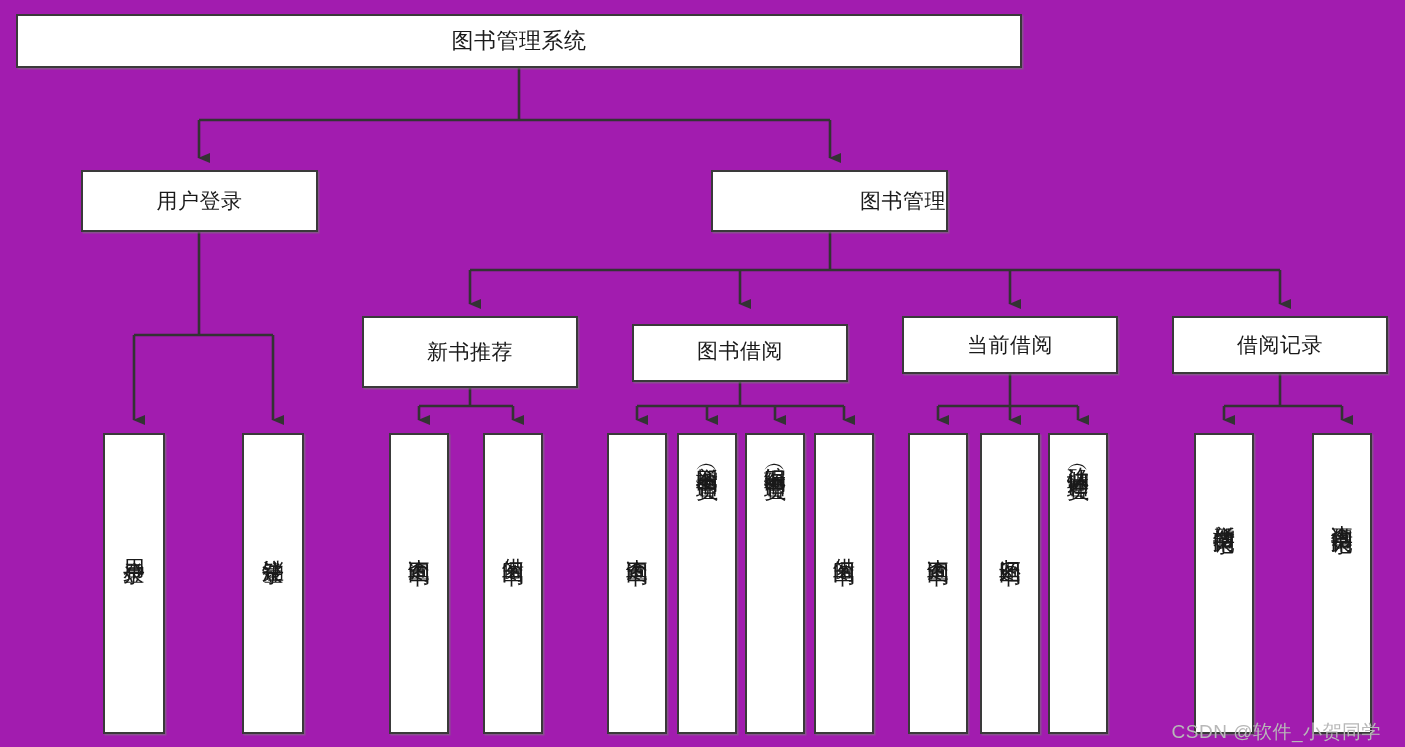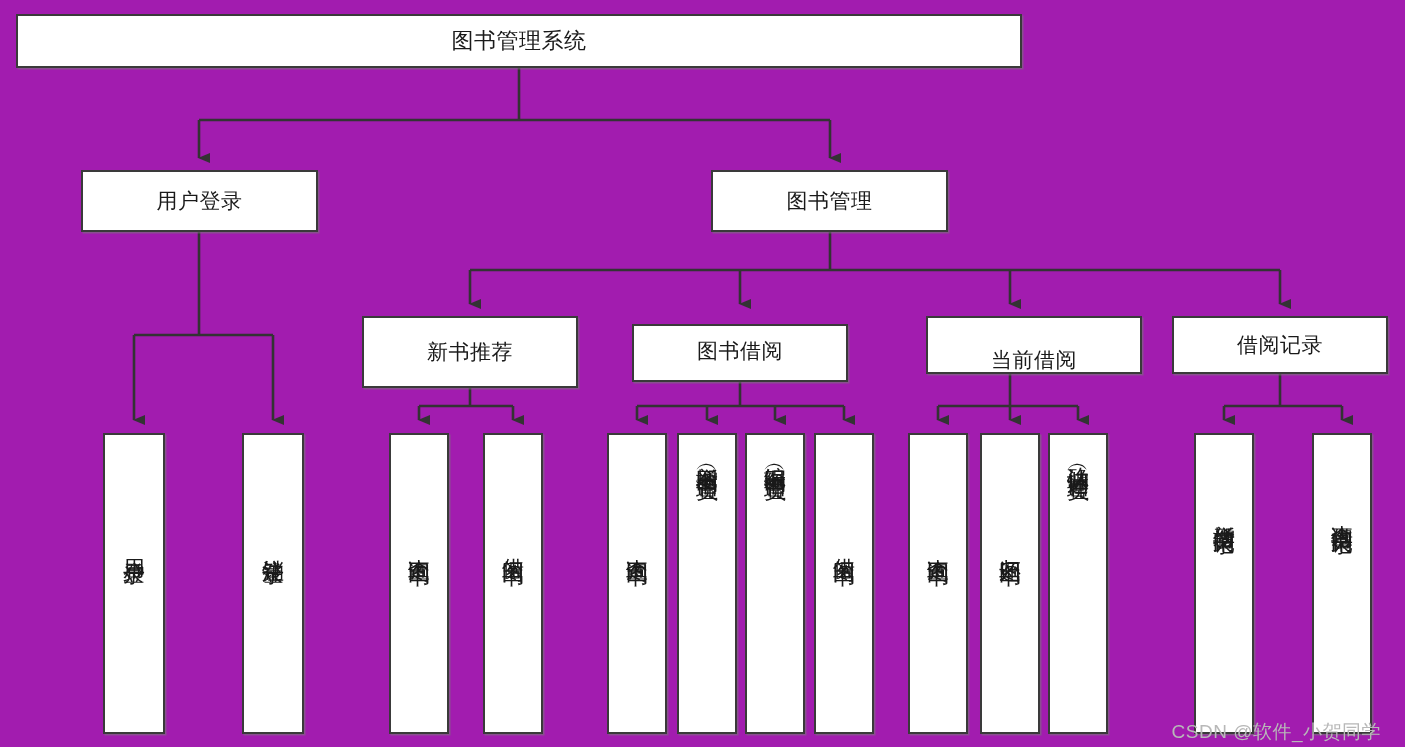--- a/index.html
+++ b/index.html
@@ -138,31 +138,31 @@
     </g>
   </svg>
 
   <div class="node root horiz" style="left:16px; top:14px; width:1006px; height:54px;">
     <span class="label">图书管理系统</span>
   </div>
 
   <div class="node horiz" style="left:81px; top:170px; width:237px; height:62px;">
     <span class="label">用户登录</span>
   </div>
-  <div class="node horiz" style="left:711px; top:170px; width:237px; height:62px;">
+  <div class="node horiz" style="left:711px; top:170px; width:237px; height:62px;justify-content:flex-end;">
     <span class="label">图书管理</span>
   </div>
 
   <div class="node horiz" style="left:362px; top:316px; width:216px; height:72px;">
     <span class="label">新书推荐</span>
   </div>
   <div class="node horiz" style="left:632px; top:324px; width:216px; height:58px;font-family:Liberation Mono, monospace;">
     <span class="label">图书借阅</span>
   </div>
-  <div class="node horiz" style="left:926px; top:316px; width:216px; height:58px;align-items:flex-end;">
+  <div class="node horiz" style="left:902px; top:316px; width:216px; height:58px;">
     <span class="label">当前借阅</span>
   </div>
   <div class="node horiz" style="left:1172px; top:316px; width:216px; height:58px;">
     <span class="label">借阅记录</span>
   </div>
 
   <div class="node vert short" style="left:103px; top:433px; width:62px; height:301px;">
     <span class="label">用户登录</span>
   </div>
   <div class="node vert short" style="left:242px; top:433px; width:62px; height:301px;">

